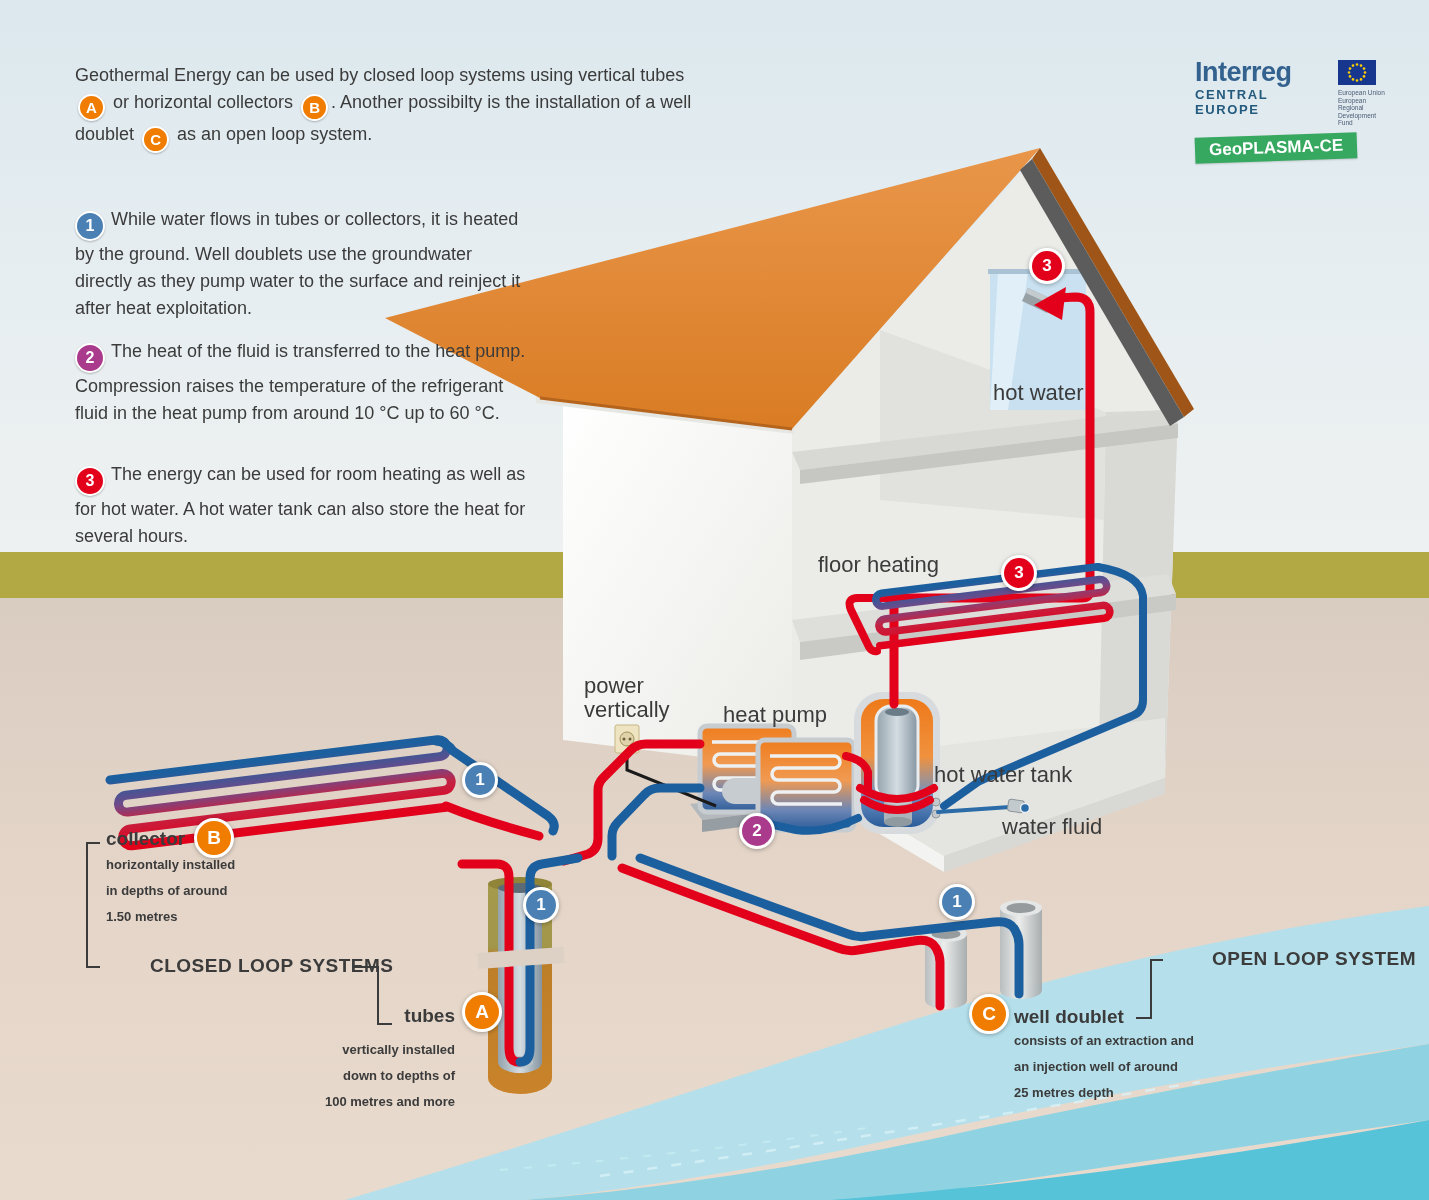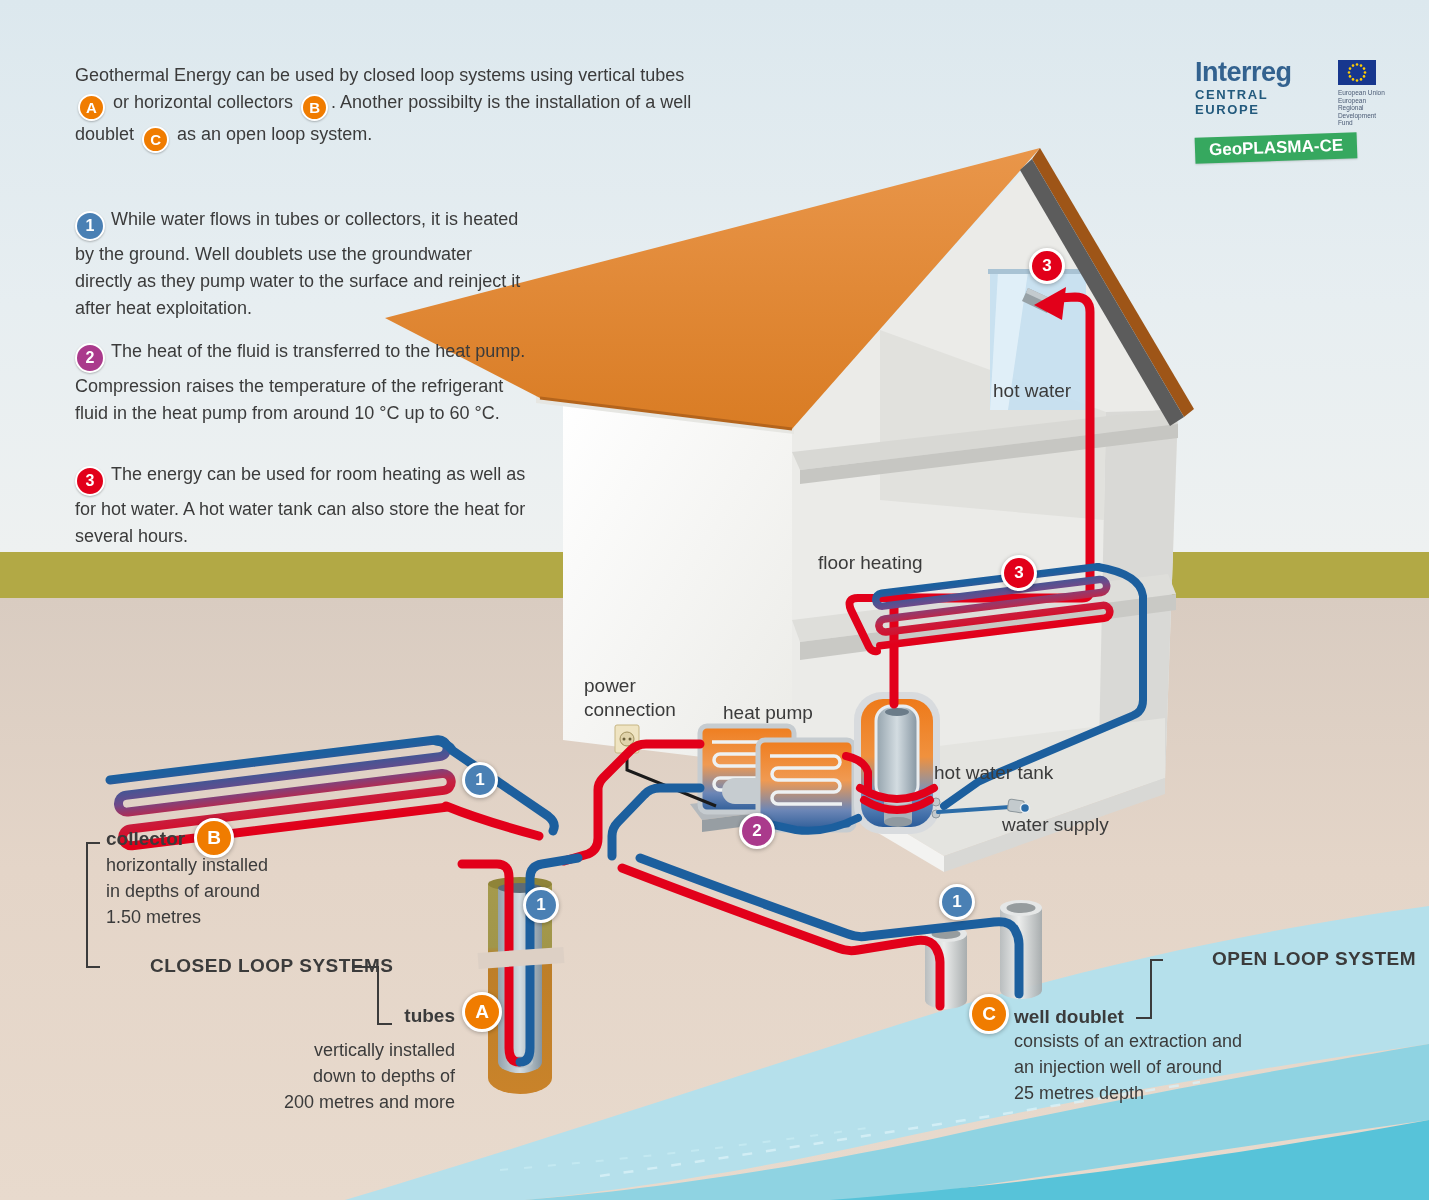--- a/index.html
+++ b/index.html
@@ -18,23 +18,23 @@
   .step{left:75px;width:458px;font-size:18px;line-height:27px;}
   .ibadge{display:inline-flex;width:23px;height:23px;border-radius:50%;
           background:var(--badge-orange,#f07c00);color:#fff;font-weight:bold;font-size:15px;
           align-items:center;justify-content:center;border:2px solid #fff;
           box-shadow:0 1px 2px rgba(0,0,0,.25);vertical-align:-5px;margin:0 3px;}
   .sbadge{display:inline-flex;width:26px;height:26px;border-radius:50%;color:#fff;font-weight:bold;
           font-size:16px;align-items:center;justify-content:center;border:2px solid #fff;
           box-shadow:0 1px 2px rgba(0,0,0,.25);vertical-align:-6px;margin-right:6px;}
   .s1{background:var(--badge-blue,#4a80b4);} .s2{background:var(--badge-magenta,#aa3a8c);}
   .s3{background:var(--badge-red,#e2001a);}
-  .lbl{position:absolute;font-size:19px;white-space:nowrap;}
+  .lbl{position:absolute;font-size:22px;white-space:nowrap;}
   .ann-title{font-size:19px;font-weight:bold;white-space:nowrap;}
-  .ann-lines{font-size:18px;line-height:26px;white-space:nowrap;}
+  .ann-lines{font-size:13px;line-height:26px;white-space:nowrap;font-weight:bold;}
   .caps{letter-spacing:.5px;margin-left:44px;}
   .badge{position:absolute;display:flex;align-items:center;justify-content:center;border-radius:50%;
          color:#fff;font-weight:bold;border:3px solid #fff;box-shadow:0 1px 4px rgba(0,0,0,.3);
          transform:translate(-50%,-50%);}
   .badge.num{width:30px;height:30px;font-size:17px;}
   .badge.letter{width:34px;height:34px;font-size:19px;}
   .b-blue{background:var(--badge-blue,#4a80b4);} .b-mag{background:var(--badge-magenta,#aa3a8c);}
   .b-red{background:var(--badge-red,#e2001a);} .b-org{background:var(--badge-orange,#f07c00);}
   
   .logo{left:1183px;top:58px;width:195px;margin-left:12px;}
@@ -278,42 +278,42 @@
     <span class="sbadge s2">2</span><span>The heat of the fluid is transferred to the heat pump. Compression raises the temperature of the refrigerant fluid in the heat pump from around 10 °C up to 60 °C.</span>
   </div>
   <div class="ovl step" style="top:461px;">
     <span class="sbadge s3">3</span><span>The energy can be used for room heating as well as for hot water. A hot water tank can also store the heat for several hours.</span>
   </div>
 
   <div class="lbl" style="left:993px;top:380px;">hot water</div>
   <div class="lbl" style="left:818px;top:552px;">floor heating</div>
   <div class="lbl" style="left:584px;top:674px;line-height:24px;">
     <div>power</div>
-    <div>connection</div>
+    <div>vertically</div>
   </div>
   <div class="lbl" style="left:723px;top:702px;">heat pump</div>
   <div class="lbl" style="left:934px;top:762px;">hot water tank</div>
-  <div class="lbl" style="left:1002px;top:814px;">water supply</div>
+  <div class="lbl" style="left:1002px;top:814px;">water fluid</div>
 
   <div class="ovl" style="left:106px;top:828px;">
     <div class="ann-title">collector</div>
     <div class="ann-lines" style="margin-top:2px;">
       <div>horizontally installed</div>
       <div>in depths of around</div>
       <div>1.50 metres</div>
     </div>
   </div>
   <div class="ovl ann-title caps" style="left:106px;top:955px;">CLOSED LOOP SYSTEMS</div>
 
   <div class="ovl" style="left:245px;top:1005px;width:210px;text-align:right;">
     <div class="ann-title">tubes</div>
     <div class="ann-lines" style="margin-top:10px;">
       <div>vertically installed</div>
       <div>down to depths of</div>
-      <div>200 metres and more</div>
+      <div>100 metres and more</div>
     </div>
   </div>
 
   <div class="ovl ann-title caps" style="left:1168px;top:948px;">OPEN LOOP SYSTEM</div>
   <div class="ovl" style="left:1014px;top:1006px;">
     <div class="ann-title">well doublet</div>
     <div class="ann-lines" style="margin-top:0;">
       <div>consists of an extraction and</div>
       <div>an injection well of around</div>
       <div>25 metres depth</div>

